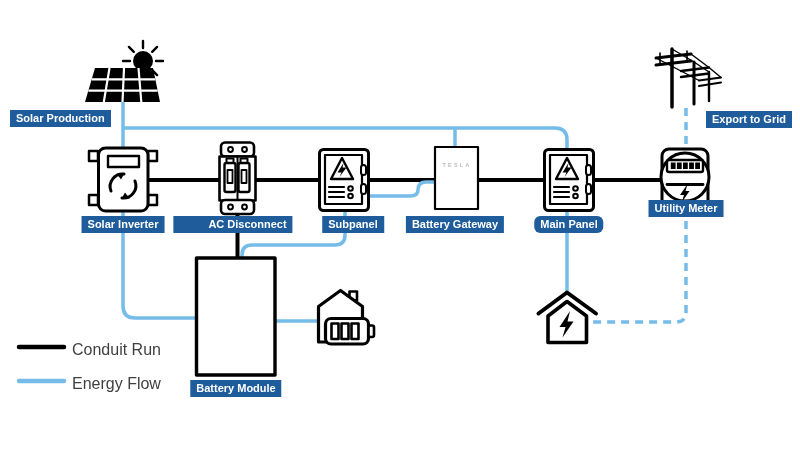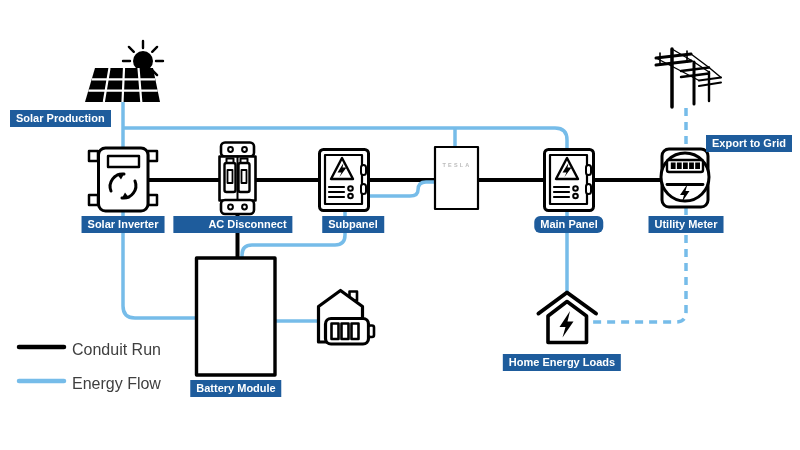--- a/index.html
+++ b/index.html
@@ -148,22 +148,22 @@
     </g>
 
     <path d="M19,347 H64" stroke="var(--c-conduit,#000)" stroke-width="4.5" stroke-linecap="round"></path>
     <path d="M19,381 H64" stroke="var(--c-energy,#76BCE9)" stroke-width="4.5" stroke-linecap="round"></path>
   </svg>
 
   <div class="lbl" style="left:10px;top:110px;">Solar Production</div>
   <div class="lbl c" style="left:123px;top:216px;">Solar Inverter</div>
   <div class="lbl c" style="left:233px;top:216px;padding-left:35px;">AC Disconnect</div>
   <div class="lbl c" style="left:344px;top:216px;margin-left:9px;">Subpanel</div>
+  <div class="lbl c" style="left:455px;top:216px;">Battery Gateway</div>
   <div class="lbl c" style="left:569px;top:216px;border-radius:6px;">Main Panel</div>
-  <div class="lbl c" style="left:686px;top:216px;">Utility Meter</div>
-  <div class="lbl" style="left:706px;top:111px;margin-top:24px;">Export to Grid</div>
+  <div class="lbl c" style="left:686px;top:200px;">Utility Meter</div>
+  <div class="lbl" style="left:706px;top:111px;">Export to Grid</div>
   <div class="lbl c" style="left:236px;top:380px;">Battery Module</div>
-  <div class="lbl c" style="left:562px;top:354px;">Home Energy Loads</div>
 
   <div class="legend-text" style="left:72px;top:341px;">Conduit Run</div>
   <div class="legend-text" style="left:72px;top:375px;">Energy Flow</div>
 
 </div>
 
 </body></html>

